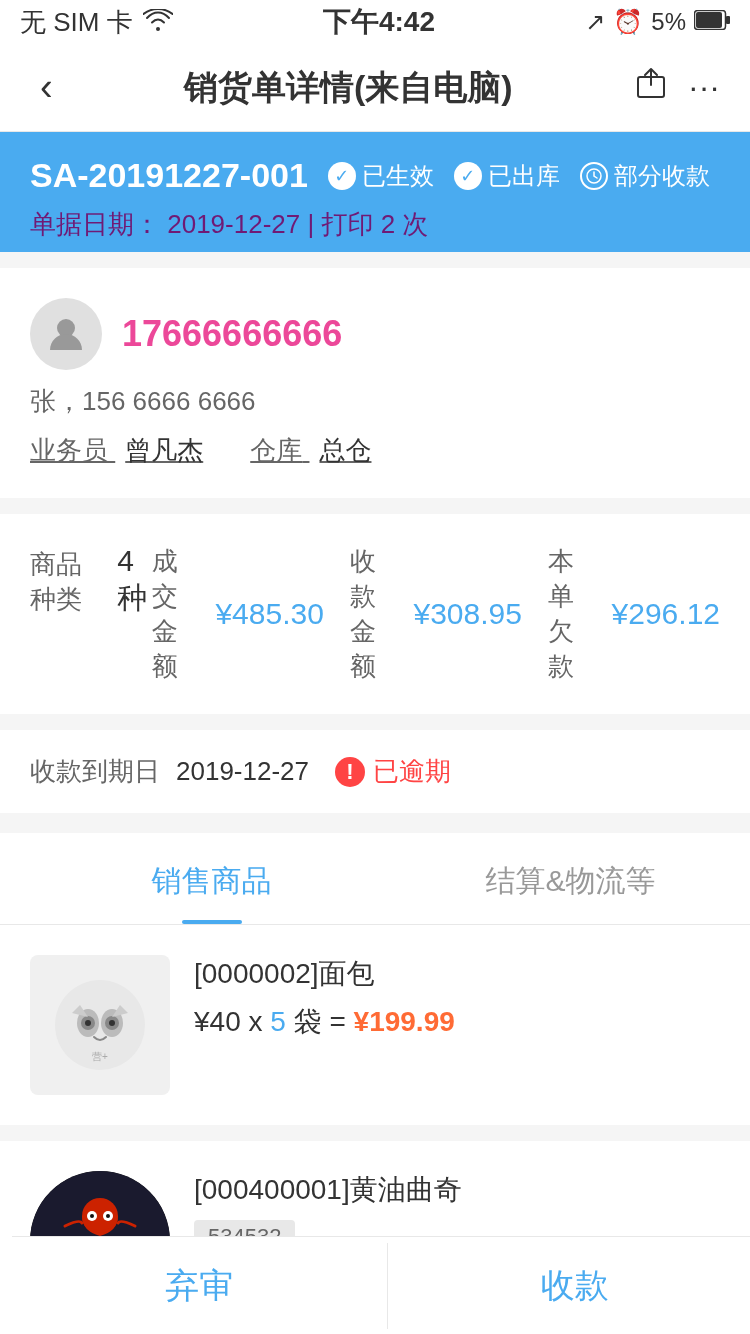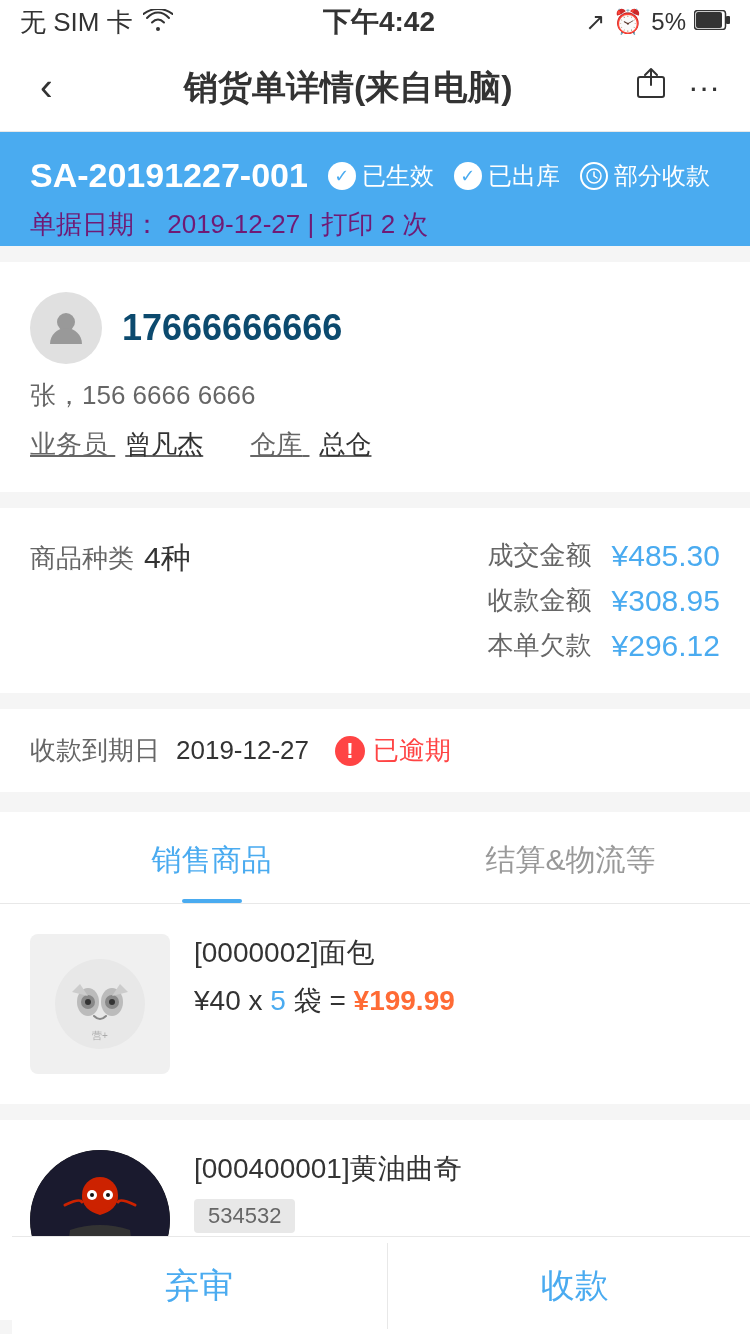--- a/index.html
+++ b/index.html
@@ -55,21 +55,21 @@
       gap: 20px;
     }
     .nav-icon {
       font-size: 32px;
       color: #333;
     }
 
     
     .header-banner {
       background: #4AABF0;
-      padding: 24px 30px 4px;
+      padding: 24px 30px 10px;
     }
     .banner-row1 {
       display: flex;
       align-items: center;
       gap: 20px;
       margin-bottom: 12px;
     }
     .order-id {
       font-size: 34px;
       font-weight: 700;
@@ -128,21 +128,21 @@
       background: #e0e0e0;
       display: flex;
       align-items: center;
       justify-content: center;
       flex-shrink: 0;
     }
     .avatar-svg { width: 40px; height: 40px; fill: #999; }
     .customer-name {
       font-size: 36px;
       font-weight: 600;
-      color: #0c4a6e;
+      color: #ec4899;
       text-align: right;
     }
     .customer-sub {
       font-size: 26px;
       color: #666;
       margin-bottom: 14px;
     }
     .customer-meta {
       display: flex;
       align-items: center;
@@ -170,23 +170,23 @@
       font-size: 26px;
       color: #666;
     }
     .stats-count {
       font-size: 30px;
       color: #333;
       font-weight: 500;
     }
     .stats-right {
       display: flex;
-      flex-direction: column;
+      flex-direction: row;
       align-items: flex-end;
-      gap: 10px;
+      gap: 26px;
     }
     .stats-row {
       display: flex;
       align-items: center;
       gap: 20px;
       font-size: 26px;
     }
     .stats-row-label { color: #666; }
     .stats-row-value { color: #4AABF0; font-size: 30px; }
 

